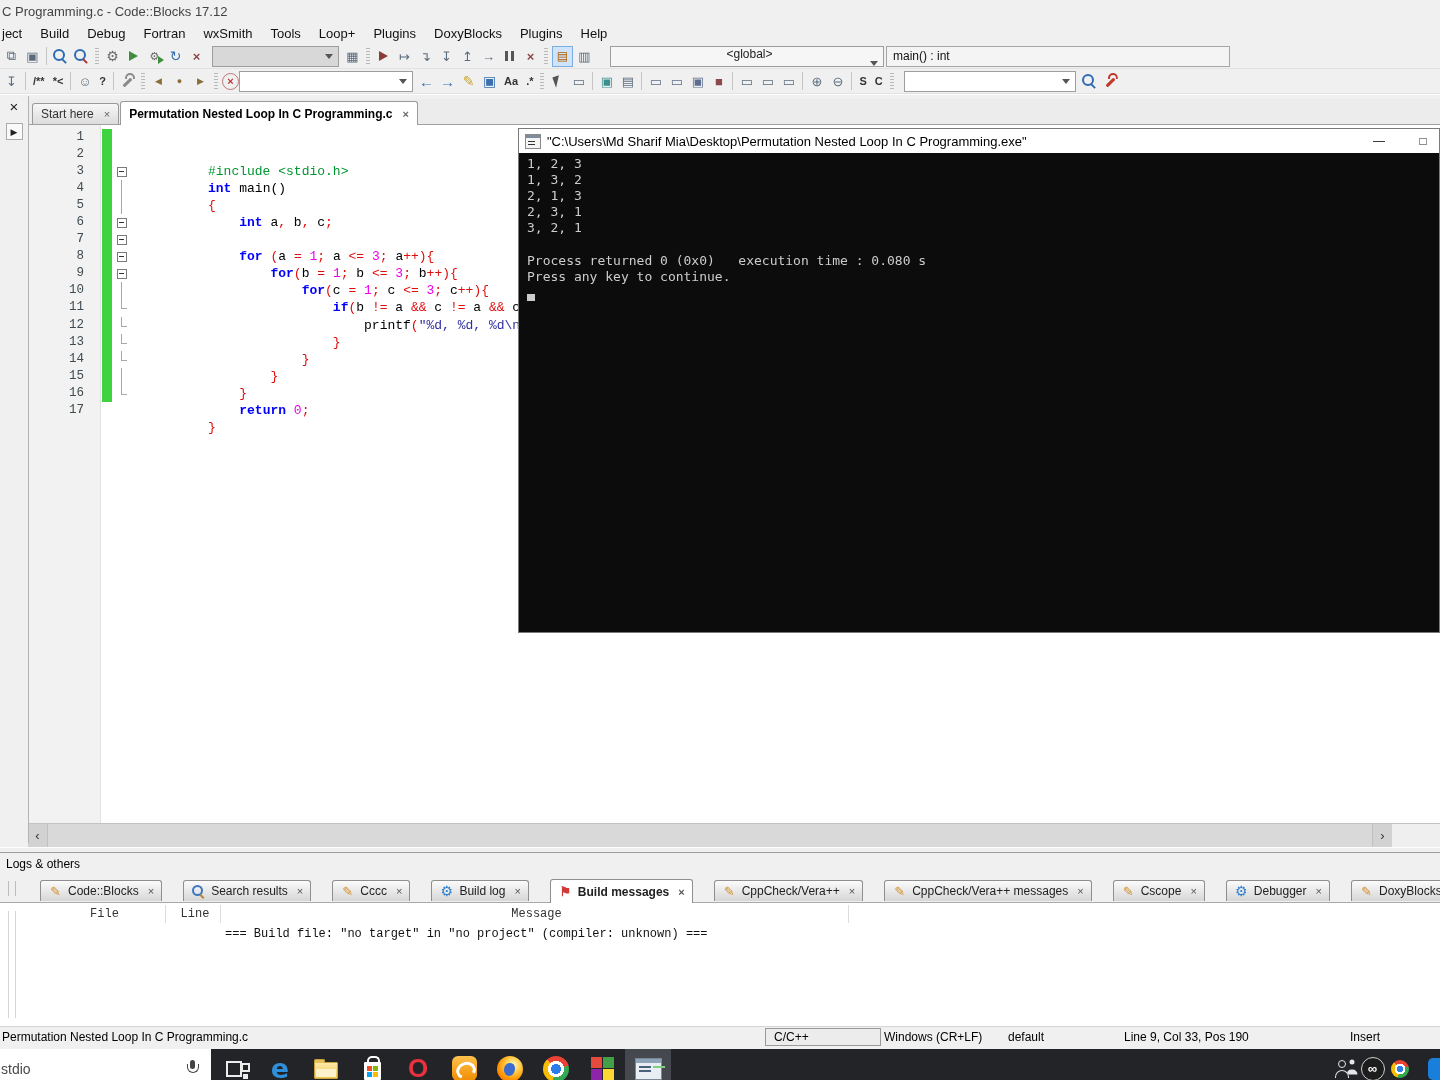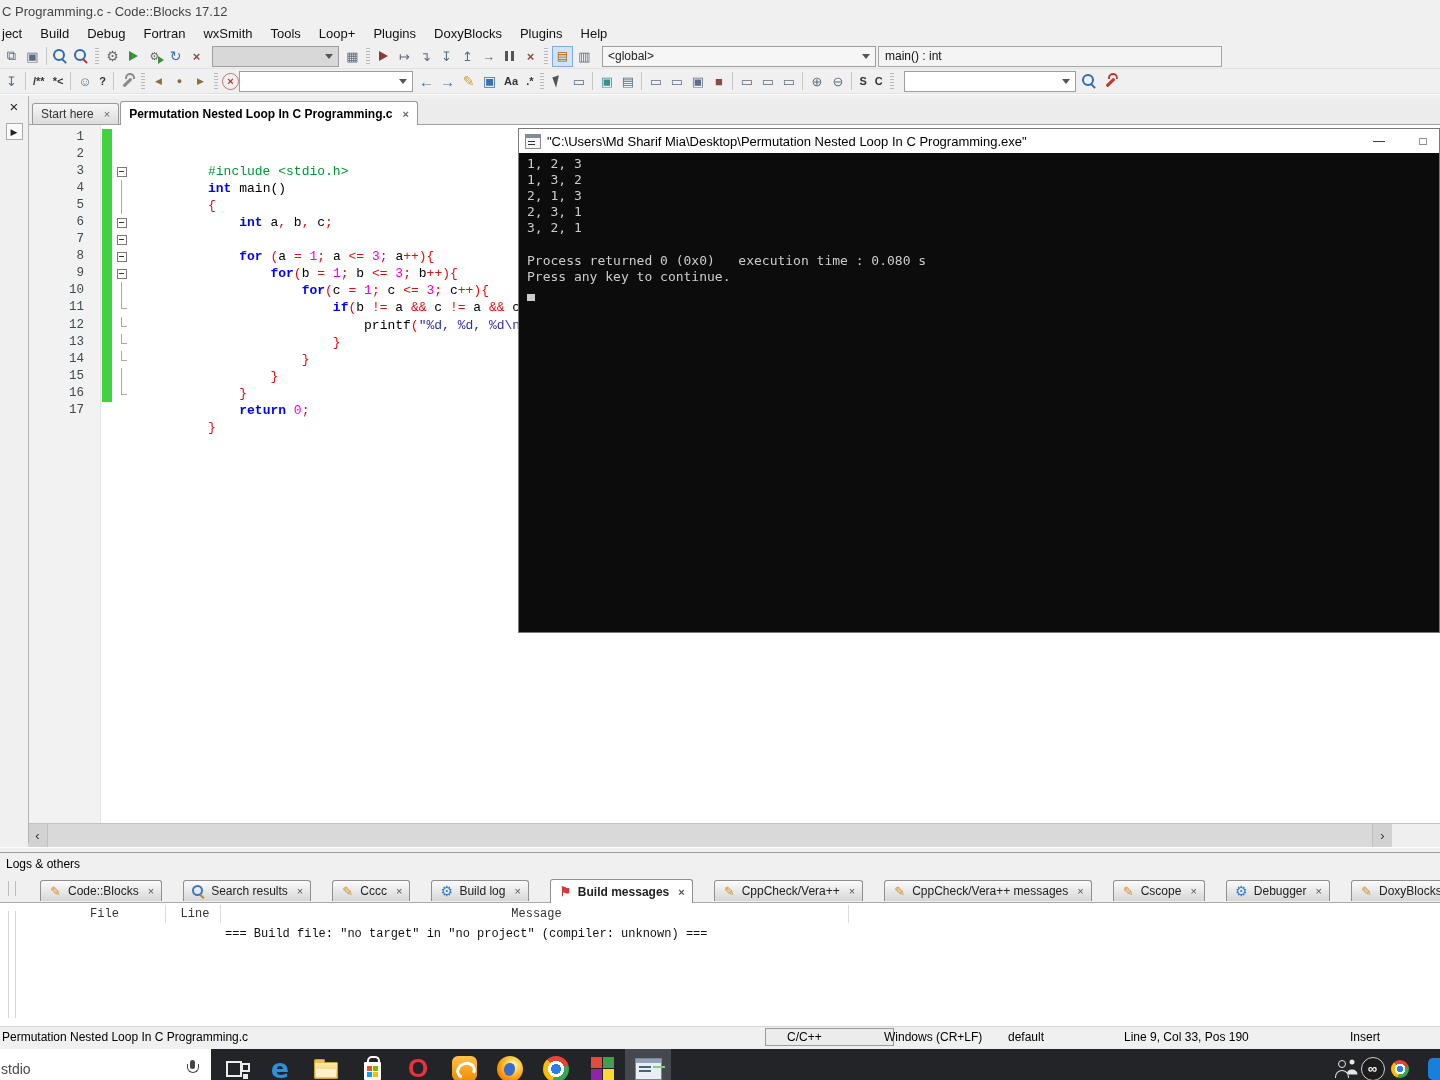--- a/index.html
+++ b/index.html
@@ -62,21 +62,21 @@
     border-right:7px solid transparent;transform:rotate(-20deg);}
   .dd{height:19px;display:flex;align-items:center;border:1px solid #9e9e9e;font-size:12px;
     color:#222;flex:none;}
   .dd .ddval{padding-left:5px;white-space:nowrap;overflow:hidden;}
   .dd .ddarrow{width:0;height:0;border-left:4px solid transparent;border-right:4px solid transparent;
     border-top:5px solid #555;margin-left:auto;margin-right:5px;flex:none;}
   .dd-gray{background:#d8d8d8;}
   .dd-light{background:#f6f6f6;}
   .dd-white{background:#ffffff;}
   .dd.target{width:125px;margin-left:6px;margin-right:4px;}
-  .dd.scope{width:272px;margin-left:8px;}
+  .dd.scope{width:272px;margin-left:16px;flex-direction:column;}
   .dd.isearch{width:172px;margin-right:4px;}
   .dd.symsearch{width:170px;margin-left:6px;margin-right:4px;}
   .symbolbox{height:19px;width:330px;border:1px solid #a6a6a6;background:#f4f4f4;display:flex;
     align-items:center;padding:0 6px;font-size:12px;color:#111;margin-left:2px;}
   .tbgap{height:4px;background:#f0f0f0;border-top:1px solid #fdfdfd;}
 
   
   .left-rail{position:absolute;left:0;top:96px;width:28px;height:747px;background:#f0f0f0;
     border-right:1px solid #b3b3b3;z-index:2;display:flex;flex-direction:column;align-items:center;}
   .rail-close{font-size:15px;color:#222;margin-top:2px;cursor:default;}
@@ -185,21 +185,21 @@
   .bm-row > span{padding-left:4px;box-sizing:border-box;white-space:pre;}
   .bm-c1{width:126px;}
   .bm-c2{width:55px;}
   .bm-c3{width:900px;}
 
   
   .statusbar{position:relative;height:22px;background:#f0f0f0;border-top:1px solid #d5d5d5;
     font-size:12px;color:#000;}
   .sb-file{position:absolute;left:2px;top:3px;}
   .sb-lang{position:absolute;left:765px;top:1px;width:106px;height:16px;line-height:16px;
-    border:1px solid #9a9a9a;background:#ececec;padding-left:21px;}
+    border:1px solid #9a9a9a;background:#ececec;padding-left:8px;}
   .sb-eol{position:absolute;left:884px;top:3px;}
   .sb-enc{position:absolute;left:1008px;top:3px;}
   .sb-caret{position:absolute;left:1124px;top:3px;}
   .sb-mode{position:absolute;left:1350px;top:3px;}
 
   
   .taskbar{height:39px;background:#232428;display:flex;align-items:stretch;}
   .tb-search{width:211px;background:#ffffff;display:flex;align-items:center;flex:none;}
   .tb-search-text{margin-left:1px;font-size:14px;color:#4a4a4a;}
   .mic{position:relative;width:14px;height:18px;margin-left:auto;margin-right:12px;}

